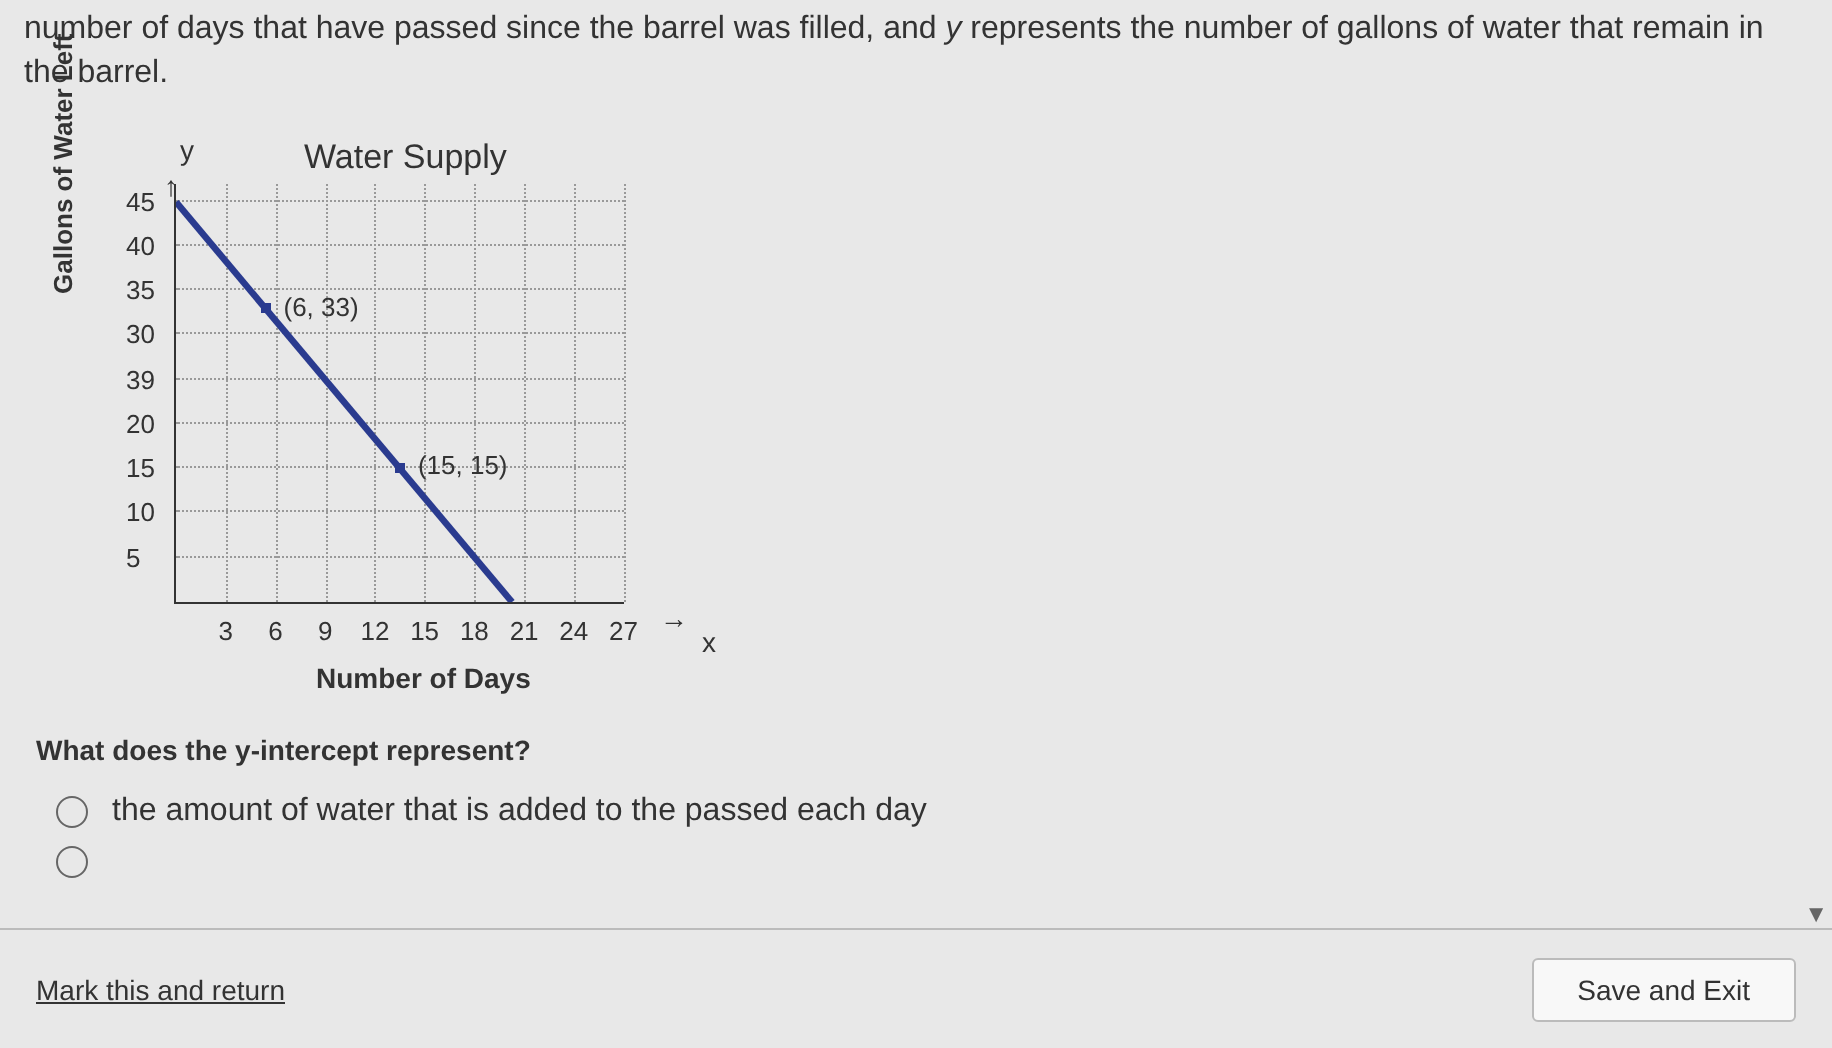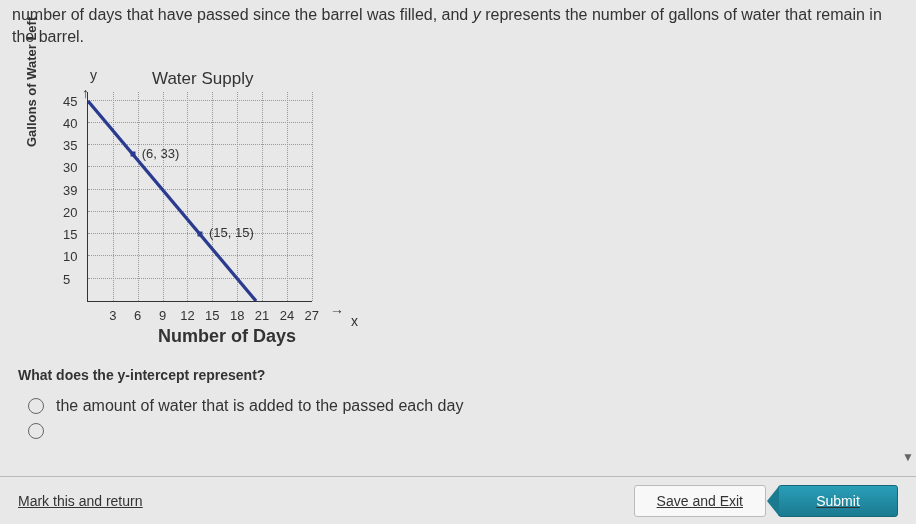--- a/index.html
+++ b/index.html
@@ -41,21 +41,21 @@
       transform: rotate(-90deg);
       transform-origin: left top;
       font-size: 13px;
       font-weight: bold;
       white-space: nowrap;
     }
     .x-axis-label {
       position: absolute;
       bottom: 0px;
       left: 100px;
-      font-size: 18px;
+      font-size: 14px;
       font-weight: bold;
       padding-left: 16px;
     }
     .y-letter {
       position: absolute;
       top: 0px;
       left: 48px;
       font-size: 14px;
     }
     .x-letter {
@@ -145,27 +145,26 @@
     .option-partial {
       margin-left: 16px;
       display: flex;
       align-items: center;
     }
     .bottom-bar {
       position: absolute;
       bottom: 0;
       left: 0;
       right: 0;
-      height: 48px;
+      height: 60px;
       border-top: 1px solid #bbb;
       display: flex;
       align-items: center;
       padding: 0 18px;
       background: #e8e8e8;
-      text-decoration: underline;
     }
     .mark-return {
       font-size: 14px;
       text-decoration: underline;
       color: #333;
       cursor: pointer;
     }
     .spacer { flex: 1; }
     .btn {
       margin-left: 12px;
@@ -295,14 +294,13 @@
     <span class="radio"></span>
   </div>
 </div>
 
 <span class="scroll-indicator">▼</span>
 
 <div class="bottom-bar">
   <span class="mark-return">Mark this and return</span>
   <span class="spacer"></span>
   <div class="btn btn-save">Save and Exit</div>
-  <div class="btn btn-submit">Submit</div>
 </div>
 
 </body></html>

